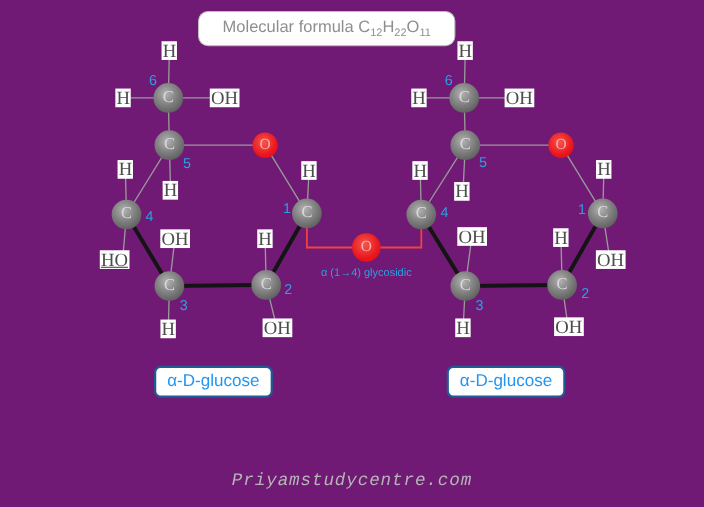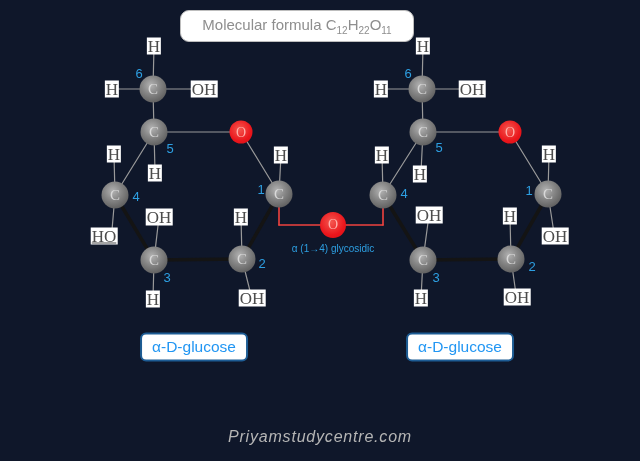--- a/index.html
+++ b/index.html
@@ -1,17 +1,17 @@
 <!DOCTYPE html>
 <html style="--carbon: #6f6f6f; --carbon-text: #d9d9d9; --oxygen: #ea161c; --oxygen-text: #ffb0ab; --bond: #9a9a9a; --bond-bold: #141414; --bond-red: #f0433f; --number-blue: #2d9fe2; --label-gray: #4c4c4c; --box-border: #1d5c94; --box-text: #2196f3; --title-text: #2470ad; --formula-text: #8e8e8e; --formula-border: #bdbdbd; --watermark-gray: #b5b5b5;"><head>
 <meta charset="utf-8">
 <style>
   html,body{margin:0;padding:0;background:#ffffff;}
   .stage{
-    position:relative;width:640px;height:461px;background:#0f172a;overflow:hidden;
+    position:relative;width:640px;height:461px;background:#701a75;overflow:hidden;
     font-family:"Liberation Sans",sans-serif;
   }
   .bond-layer{position:absolute;left:0;top:0;z-index:1;}
   .atom{
     position:absolute;transform:translate(-50%,-50%);border-radius:50%;
     display:flex;align-items:center;justify-content:center;
     font-family:"Liberation Serif",serif;z-index:3;line-height:1;
   }
   .carbon{
     background:radial-gradient(circle at 42% 36%, #b2b2b2 0%, #868686 38%, #5e5e5e 78%, #525252 100%);
@@ -53,21 +53,21 @@
   .unit-box.right{left:460px;top:347px;}
   .title-box{
     position:absolute;left:320px;top:398px;transform:translate(-50%,-50%);
     border:2.2px solid var(--box-border,#1d5c94);border-radius:9px;
     padding:2px 14px 4px 14px;color:var(--title-text,#2470ad);
     font-variant:small-caps;font-size:25px;letter-spacing:0.5px;
     z-index:5;background:#fff;white-space:nowrap;
   }
   .watermark{
     position:absolute;left:320px;top:437px;transform:translate(-50%,-50%);
-    color:var(--watermark-gray,#b5b5b5);font-family:Liberation Sans, sans-serif;
+    color:var(--watermark-gray,#b5b5b5);font-family:Liberation Mono, monospace;
     font-style:italic;font-size:16px;letter-spacing:0.8px;z-index:5;white-space:nowrap;
   }
 </style>
 </head>
 <body>
 
 <div class="stage">
   <svg class="bond-layer" width="640" height="461">
       <line x1="154" y1="46" x2="153" y2="89" stroke="#9a9a9a" stroke-width="1.2" stroke-linecap="round"></line>
       <line x1="112" y1="89" x2="153" y2="89" stroke="#9a9a9a" stroke-width="1.2" stroke-linecap="round"></line>

